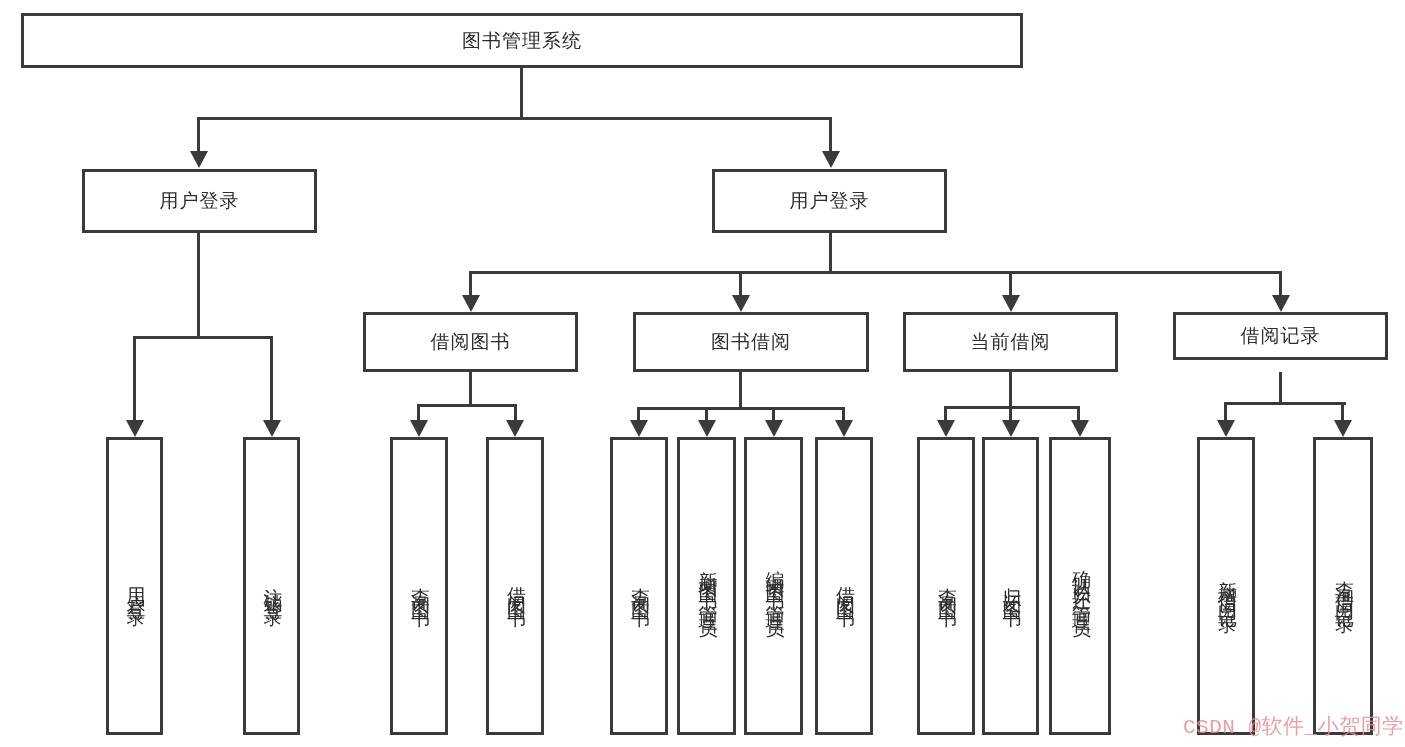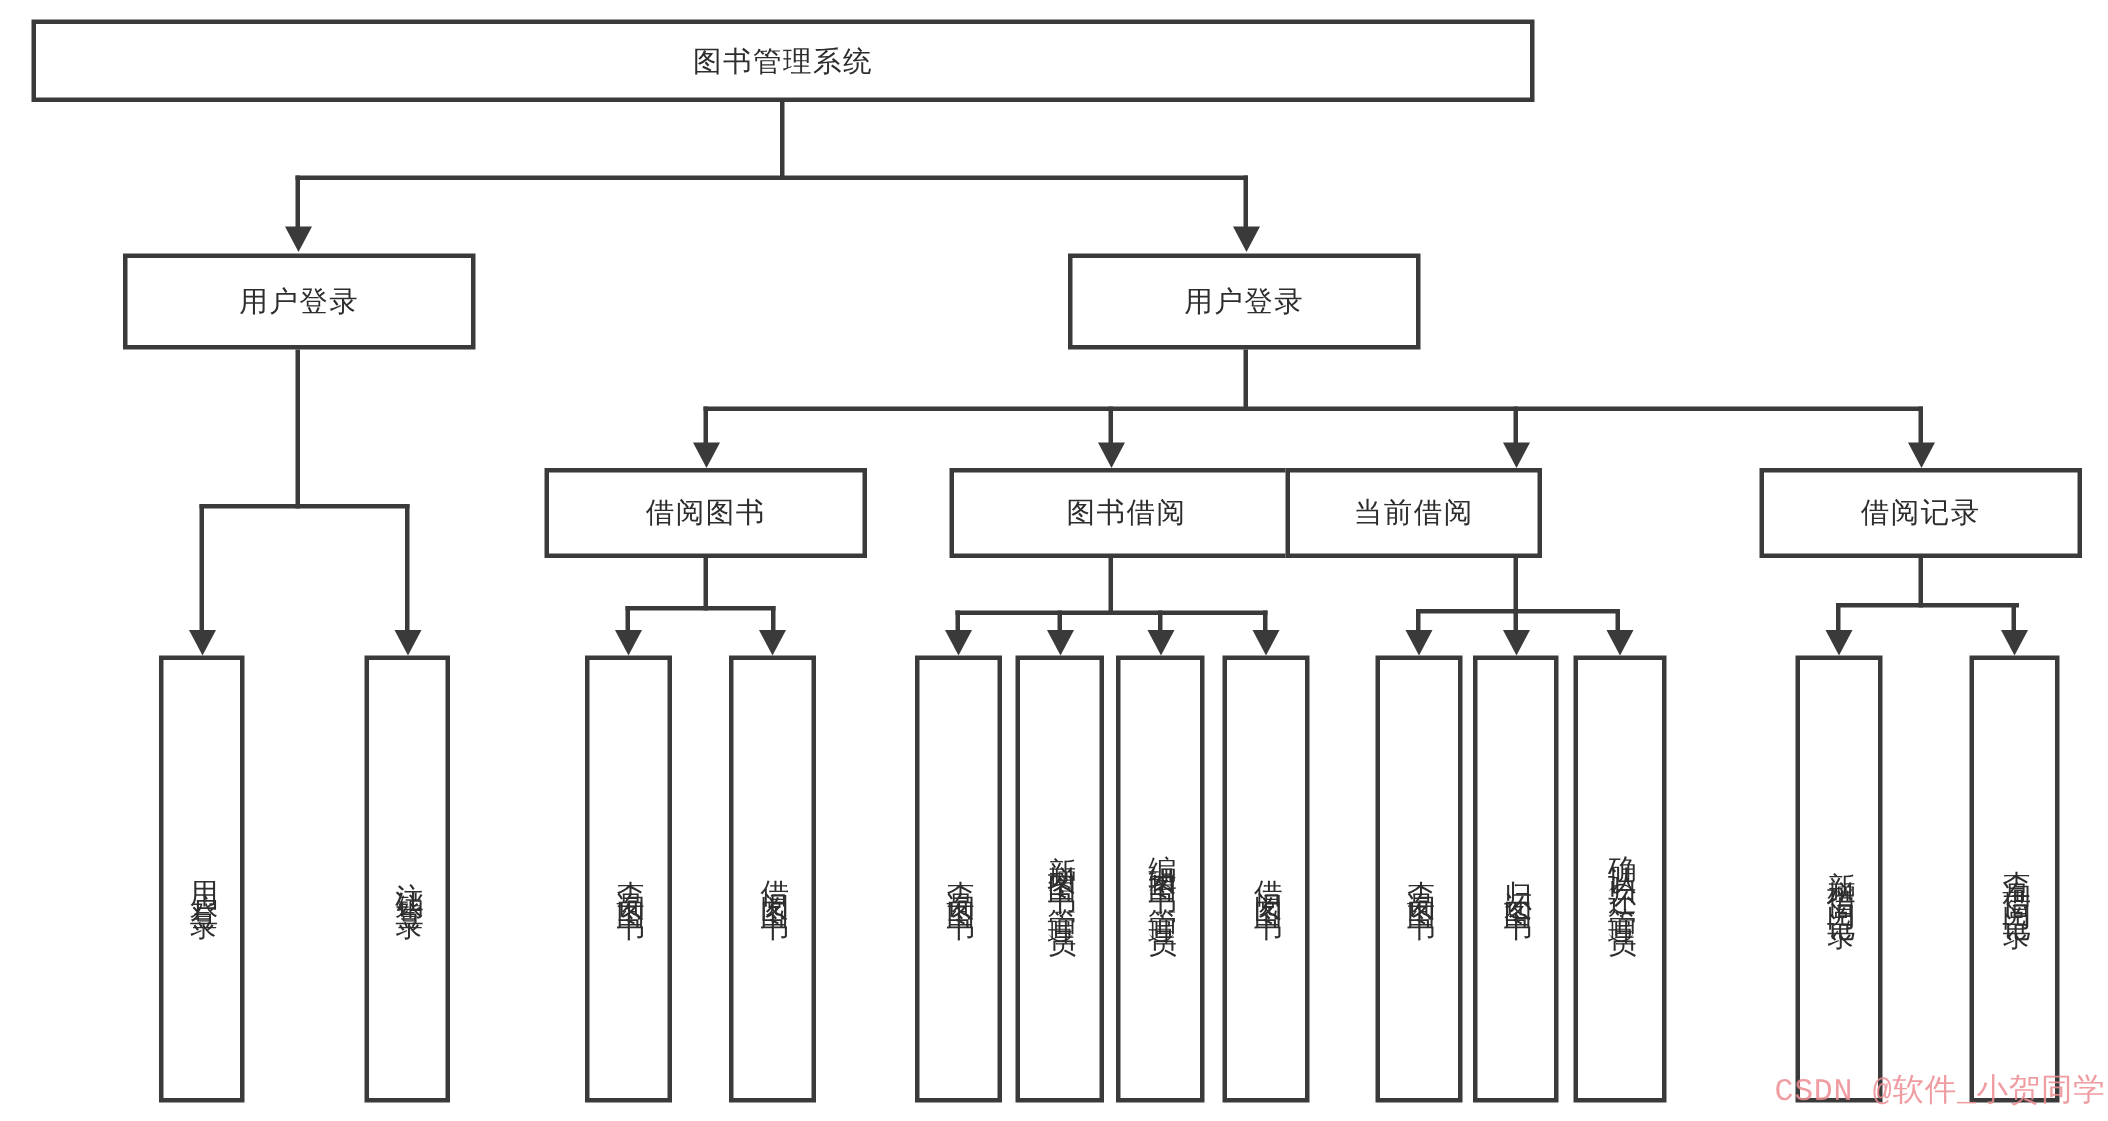--- a/index.html
+++ b/index.html
@@ -46,24 +46,24 @@
   <div class="node h-label" style="left:712px;top:169px;width:235px;height:64px">
     <span>用户登录</span>
   </div>
 
   <div class="node h-label" style="left:363px;top:312px;width:215px;height:60px">
     <span>借阅图书</span>
   </div>
   <div class="node h-label" style="left:633px;top:312px;width:236px;height:60px">
     <span>图书借阅</span>
   </div>
-  <div class="node h-label" style="left:857px;top:312px;width:171px;height:60px">
+  <div class="node h-label" style="left:903px;top:312px;width:215px;height:60px">
     <span>当前借阅</span>
   </div>
-  <div class="node h-label" style="left:1173px;top:312px;width:215px;height:60px">
+  <div class="node h-label" style="left:1173px;top:312px;width:215px;height:48px">
     <span>借阅记录</span>
   </div>
 
   <div class="node leaf" style="left:106px;top:437px;width:57px;height:298px">
     <span>用户登录</span>
   </div>
   <div class="node leaf" style="left:243px;top:437px;width:57px;height:298px">
     <span>注销登录</span>
   </div>
 

